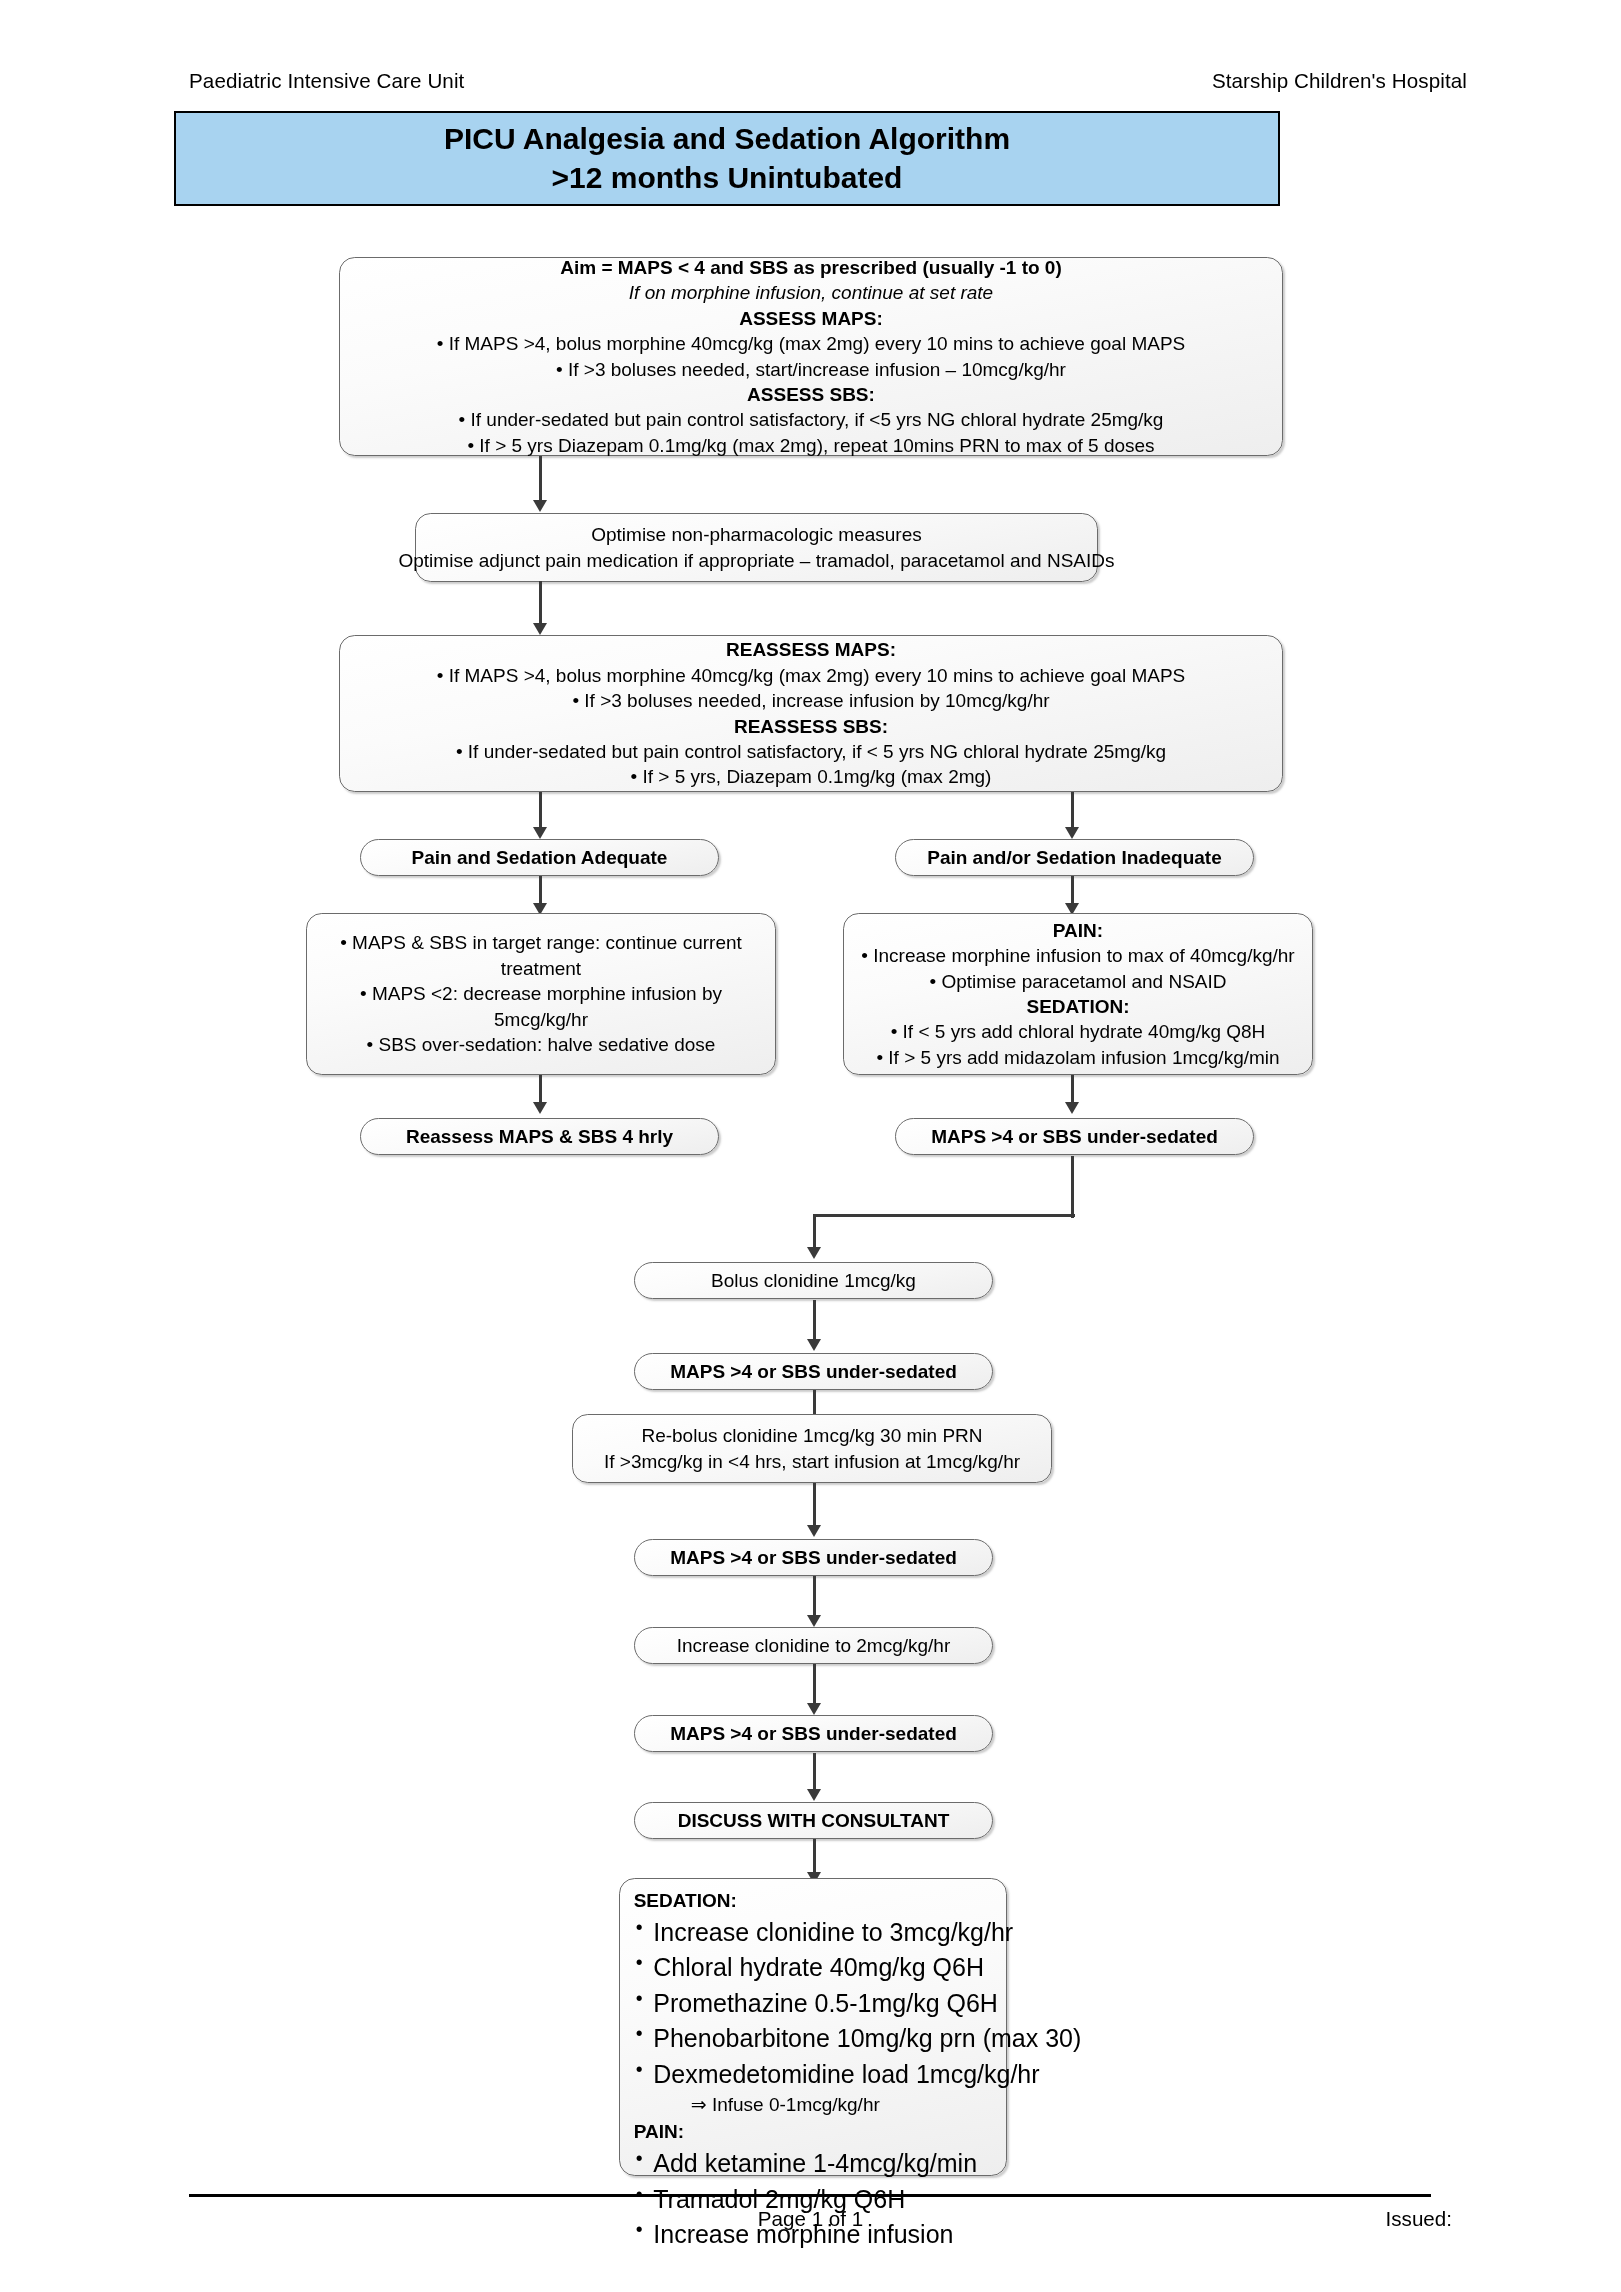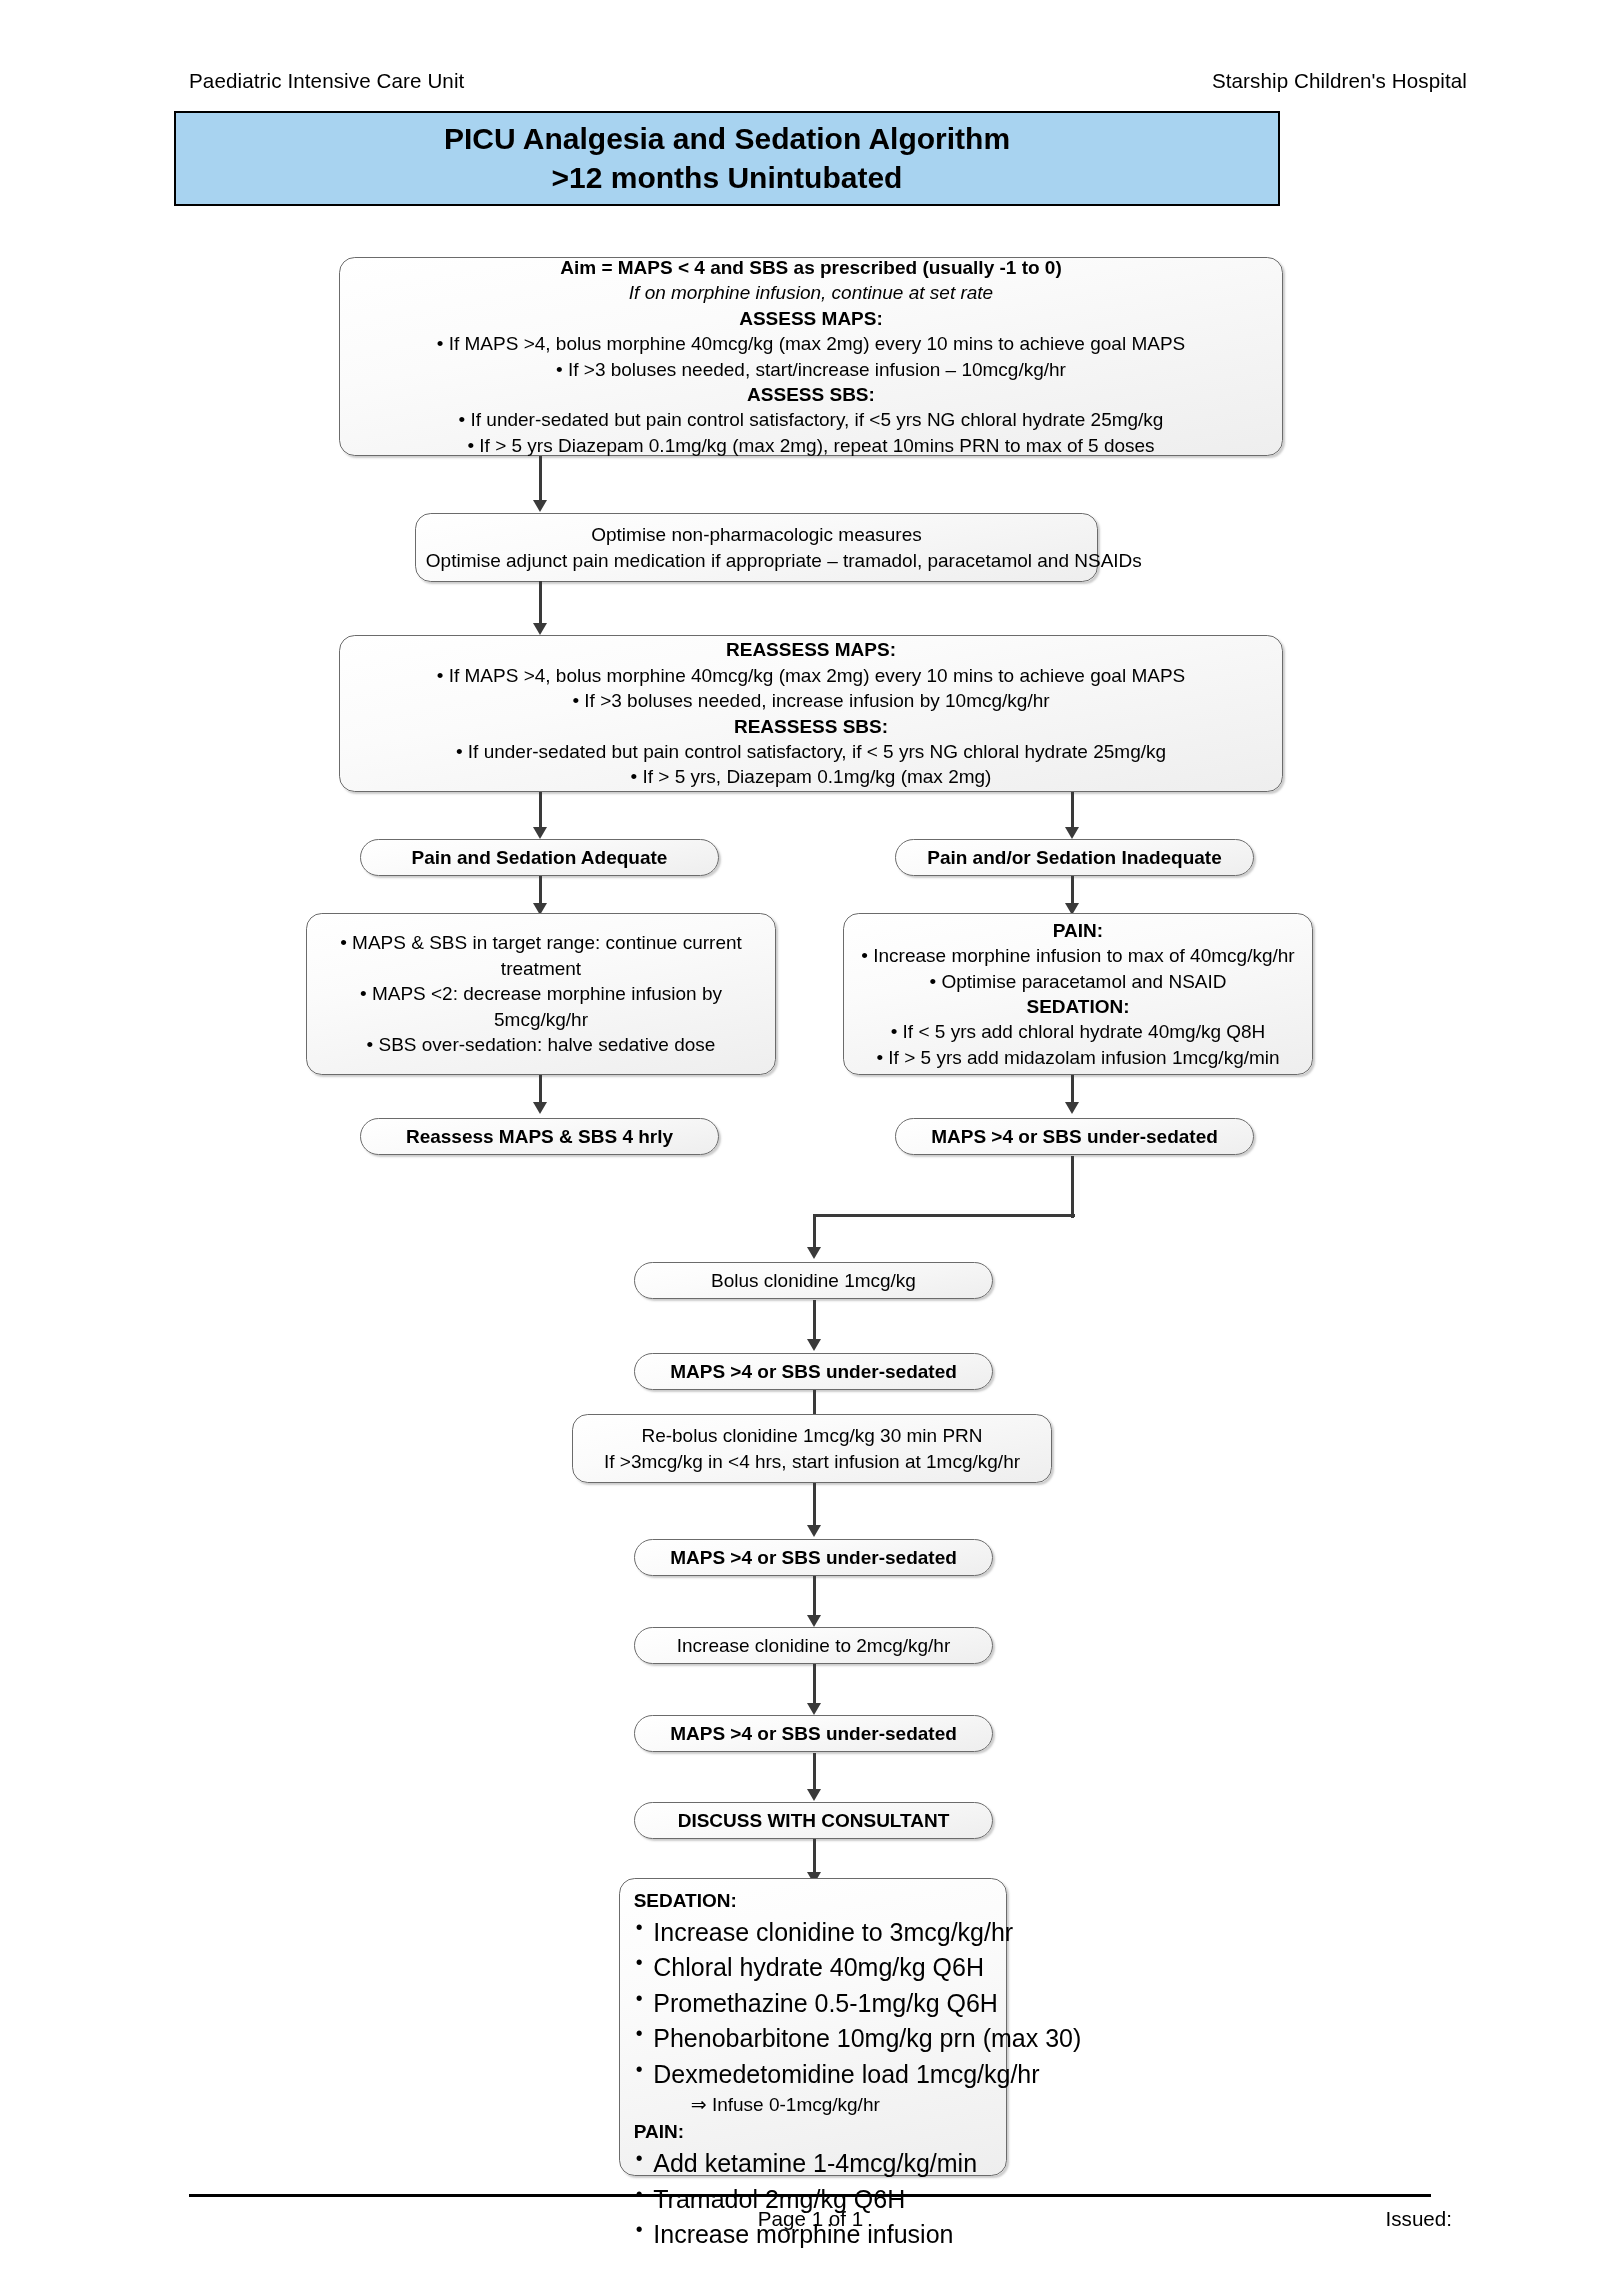--- a/index.html
+++ b/index.html
@@ -57,20 +57,21 @@
 
   
   .node {
     position: absolute;
     box-sizing: border-box;
     background: linear-gradient(170deg, #ffffff 0%, #fbfbfb 35%, #eeeeee 100%);
     border: 1px solid #6b6b6b;
     box-shadow: 2px 2px 2px rgba(120,120,120,0.38);
     display: flex;
     flex-direction: column;
+    align-items: center;
     justify-content: center;
     padding: 3.9px 9.8px;
   }
   .node.r-big  { border-radius: 15.7px; }
   .node.r-pill { border-radius: 19.6px; }
 
   .node .ln {
     font-size: 19px;
     line-height: 1.34;
     text-align: center;

